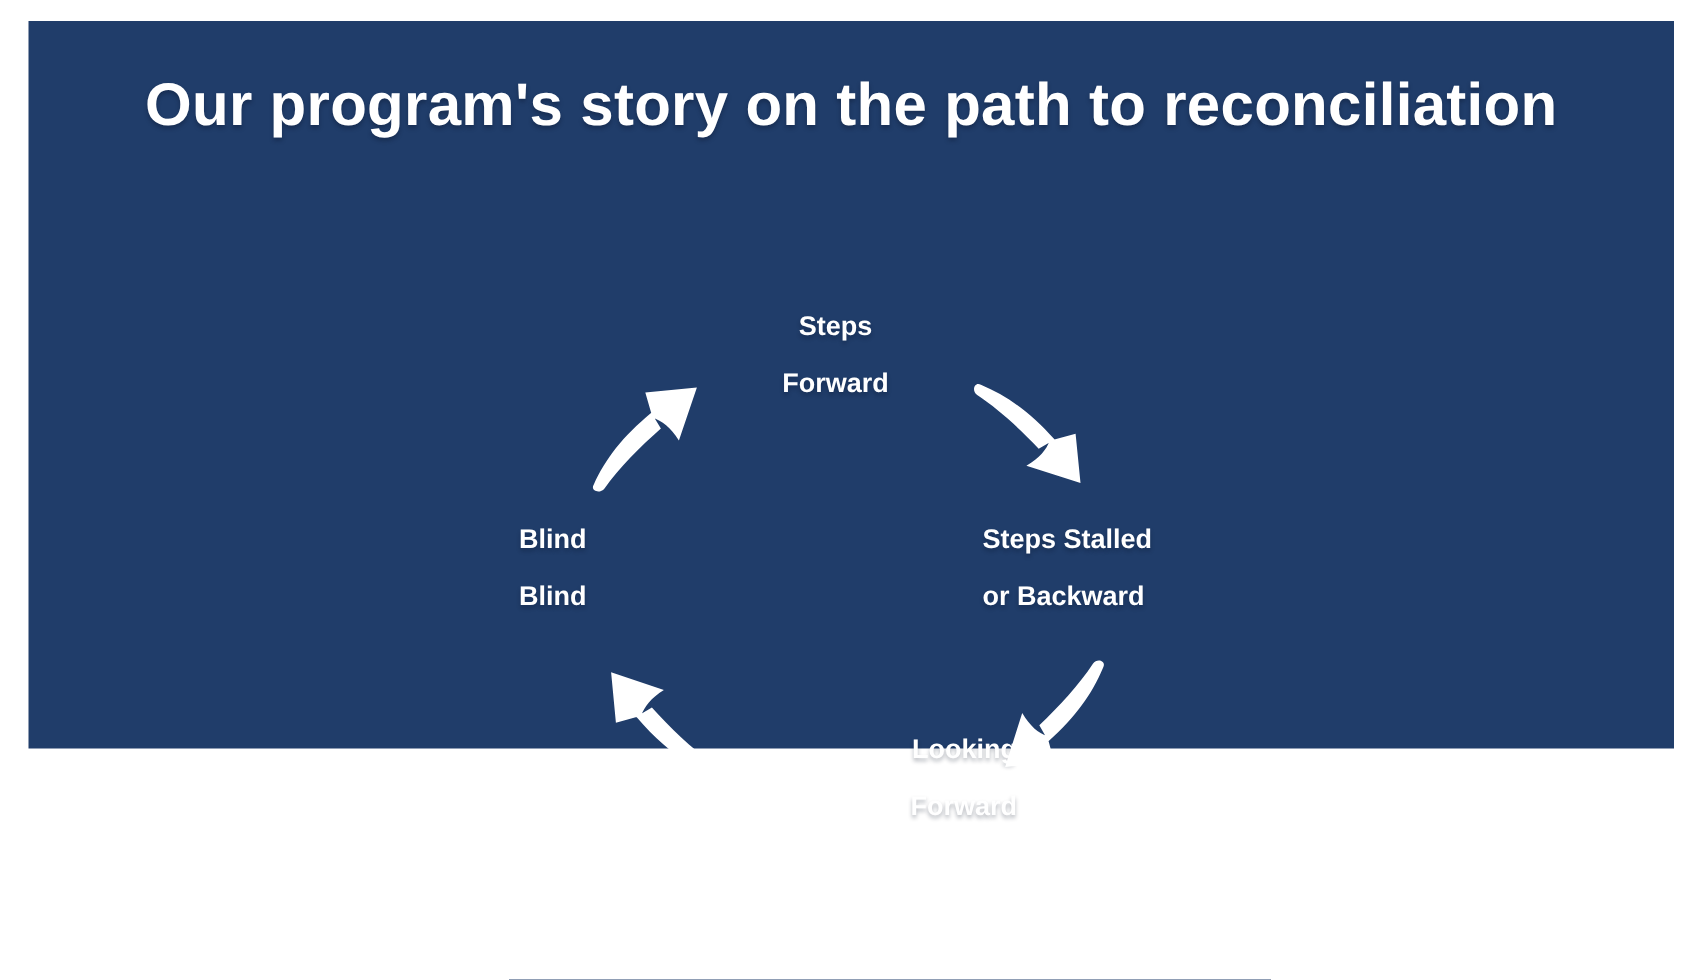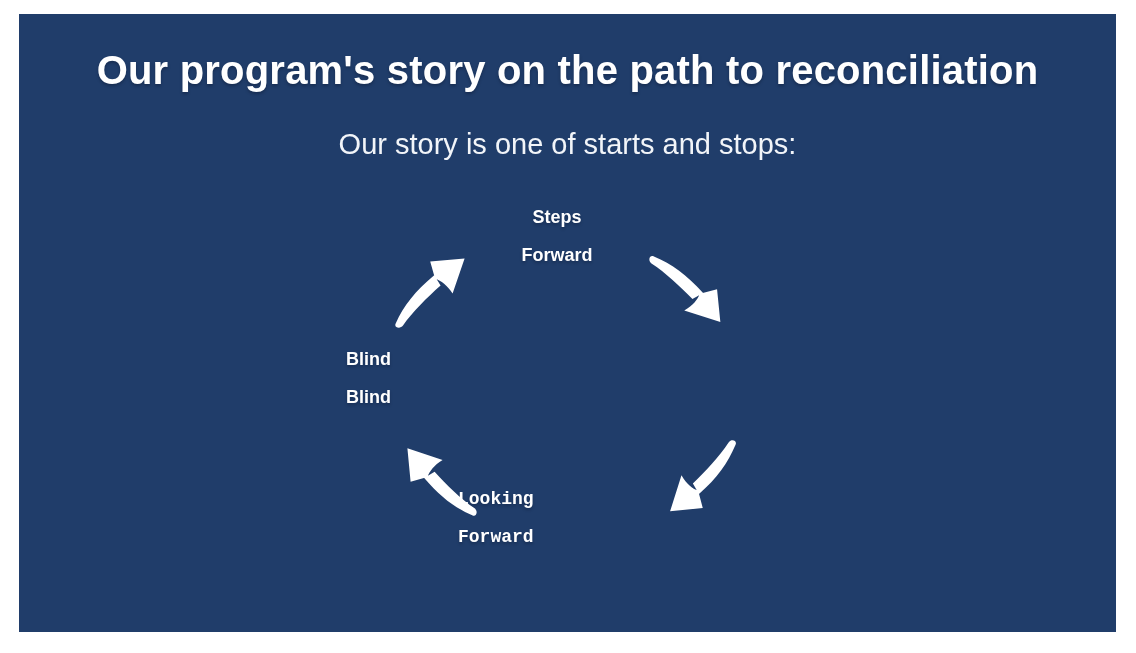--- a/index.html
+++ b/index.html
@@ -6,21 +6,21 @@
   body{
     width:1136px;height:653px;
     background:#ffffff;
     font-family:"Liberation Sans", sans-serif;
     position:relative;
     overflow:hidden;
   }
   .slide{
     position:absolute;
     left:19px; top:14px;
-    width:1097px; height:618px;
+    width:1097px; height:485px;
     background:#203d6a;
   }
   .title{
     position:absolute;
     left:0; top:34px;
     width:100%;
     text-align:center;
     color:#ffffff;
     font-size:40px;
     font-weight:bold;
@@ -46,46 +46,49 @@
     color:#ffffff;
     font-size:18px;
     font-weight:bold;
     line-height:38px;
     text-shadow:0 2px 3px rgba(8,18,38,0.3);
     white-space:nowrap;
   }
   .node span{display:block;}
   .node-top{left:428px; top:184px; width:220px; text-align:center;}
   .node-right{left:636px; top:326px; text-align:left;}
-  .node-bottom{left:439px; top:466px; width:220px; text-align:left;font-family:Liberation Mono, monospace;}
+  .node-bottom{left:439px; top:466px; width:220px; text-align:right;}
   .node-left{left:327px; top:326px; text-align:left;}
   .arrow{position:absolute;}
   .arrow svg{display:block; width:100%; height:100%;}
   .arrow path{fill:#ffffff;}
   .arrow-ne{left:372px; top:234px; width:80px; height:80px;}
   .arrow-se{left:630px; top:238px; width:82px; height:76px;}
   .arrow-sw{left:645px; top:426px; width:76px; height:82px;}
   .arrow-nw{left:378px; top:428px; width:80px; height:78px;}
 </style>
 </head>
 <body>
 
 <div class="slide">
 
   <h1 class="title">Our program's story on the path to reconciliation</h1>
 
-  <div class="subtitle">Our story is one of starts and stops:</div>
 
   <div class="diagram">
 
     <div class="node node-top">
       <span>Steps</span>
       <span>Forward</span>
     </div>
 
+    <div class="node node-right">
+      <span>Steps Stalled</span>
+      <span>or Backward</span>
+    </div>
 
     <div class="node node-bottom">
       <span>Looking</span>
       <span>Forward</span>
     </div>
 
     <div class="node node-left">
       <span>Blind</span>
       <span>Blind</span>
     </div>

